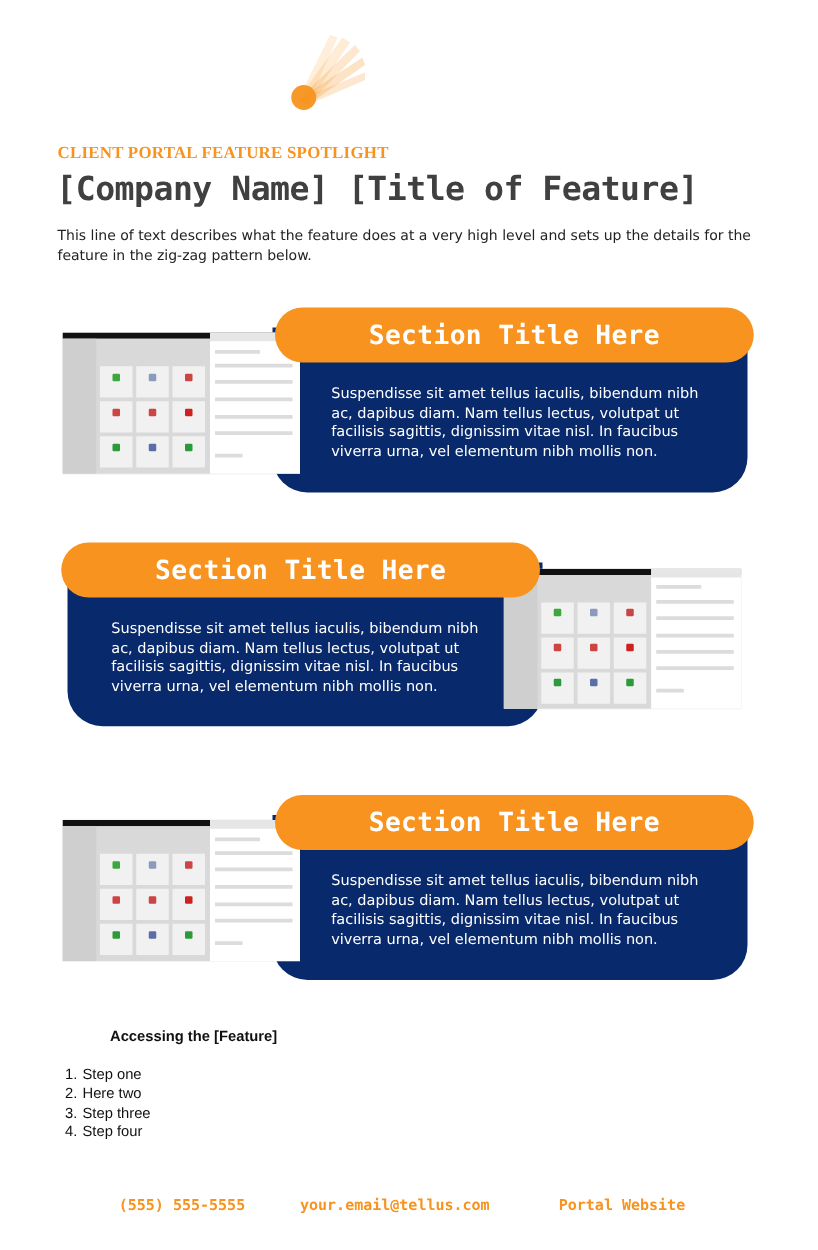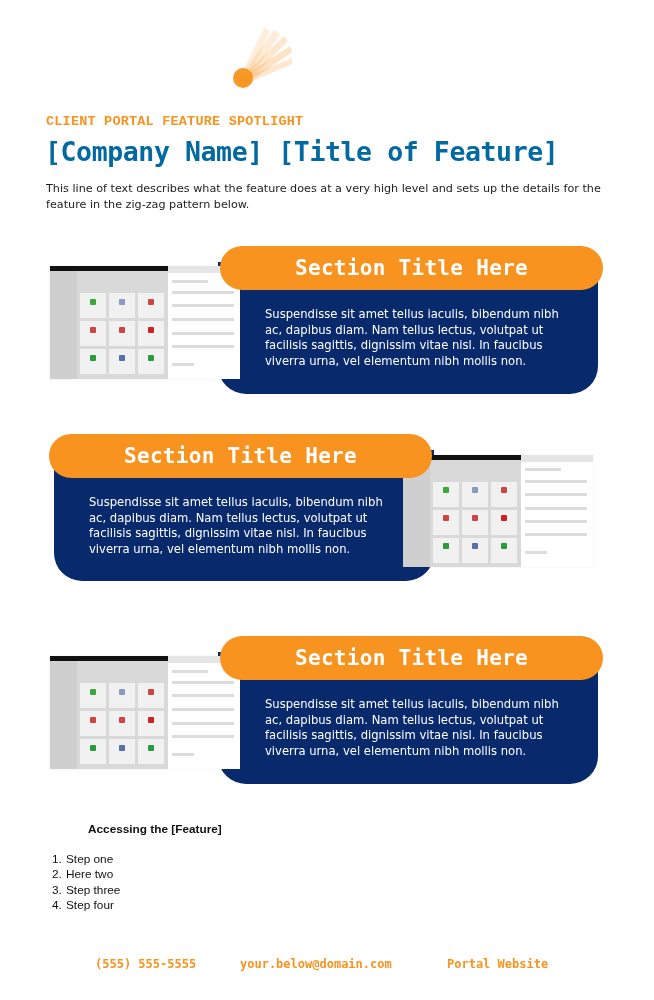--- a/index.html
+++ b/index.html
@@ -5,22 +5,22 @@
     * { box-sizing: border-box; margin: 0; padding: 0; }
     html, body { width: 654px; height: 1000px; background: #ffffff; overflow: hidden; }
     body { position: relative; font-family: "DejaVu Sans", sans-serif; color: #111; }
 
     
     .logo { position: absolute; left: 228px; top: 26px; width: 190px; height: 62px; }
     .logo-mark { position: absolute; left: 0; top: 0; width: 70px; height: 62px; }
     .logo-text { position: absolute; left: 66px; top: 14px; font-family: "DejaVu Sans", sans-serif; font-weight: 900; font-size: 30px; color: #f7931e; letter-spacing: 1px; }
 
     
-    .eyebrow { position: absolute; left: 46px; top: 114px; font-family: Liberation Mono, monospace; font-weight: 700; font-size: 13.5px; color: #f7931e; letter-spacing: 0.2px; }
-    .page-title { position: absolute; left: 45px; top: 136px; font-family: "DejaVu Sans Mono", monospace; font-weight: 700; font-size: 26.5px; color: #0369a1; letter-spacing: -0.4px; white-space: nowrap; }
+    .eyebrow { position: absolute; left: 46px; top: 114px; font-family: Liberation Serif, serif; font-weight: 700; font-size: 13.5px; color: #f7931e; letter-spacing: 0.2px; }
+    .page-title { position: absolute; left: 45px; top: 136px; font-family: "DejaVu Sans Mono", monospace; font-weight: 700; font-size: 26.5px; color: #404040; letter-spacing: -0.4px; white-space: nowrap; }
     .intro { position: absolute; left: 46px; top: 181px; width: 560px; font-family: "DejaVu Sans", sans-serif; font-size: 11.2px; line-height: 16px; color: #222; }
     .card-body { position: absolute; background: #082a6c; border-radius: 0 0 28px 28px; }
     .card-header { position: absolute; background: #f7931e; border-radius: 22px; display: flex; align-items: center; justify-content: center; }
     .card-header span { font-family: "DejaVu Sans Mono", monospace; font-weight: 700; font-size: 21px; color: #ffffff; letter-spacing: 0.3px; }
     .card-text { position: absolute; font-family: "DejaVu Sans", sans-serif; font-size: 11.6px; line-height: 15.6px; color: #ffffff; }
 
     
     .thumb { position: absolute; background: #eeeeee; overflow: hidden; box-shadow: 0 0 1px rgba(0,0,0,0.15); }
     .thumb .topbar { position: absolute; left: 0; top: 0; right: 0; height: 5px; background: #111; }
     .thumb .left { position: absolute; left: 0; top: 5px; bottom: 0; width: 62%; background: #d9d9d9; }
@@ -235,15 +235,15 @@
       <span>Step three</span>
     </li>
   <li>
       <span class="num">4.</span>
       <span>Step four</span>
     </li>
 </ol>
 
 <div class="footer">
   <span class="f1">(555) 555-5555</span>
-  <span class="f2">your.below@domain.com</span>
+  <span class="f2">your.email@tellus.com</span>
   <span class="f3">Portal Website</span>
 </div>
 
 </body></html>

